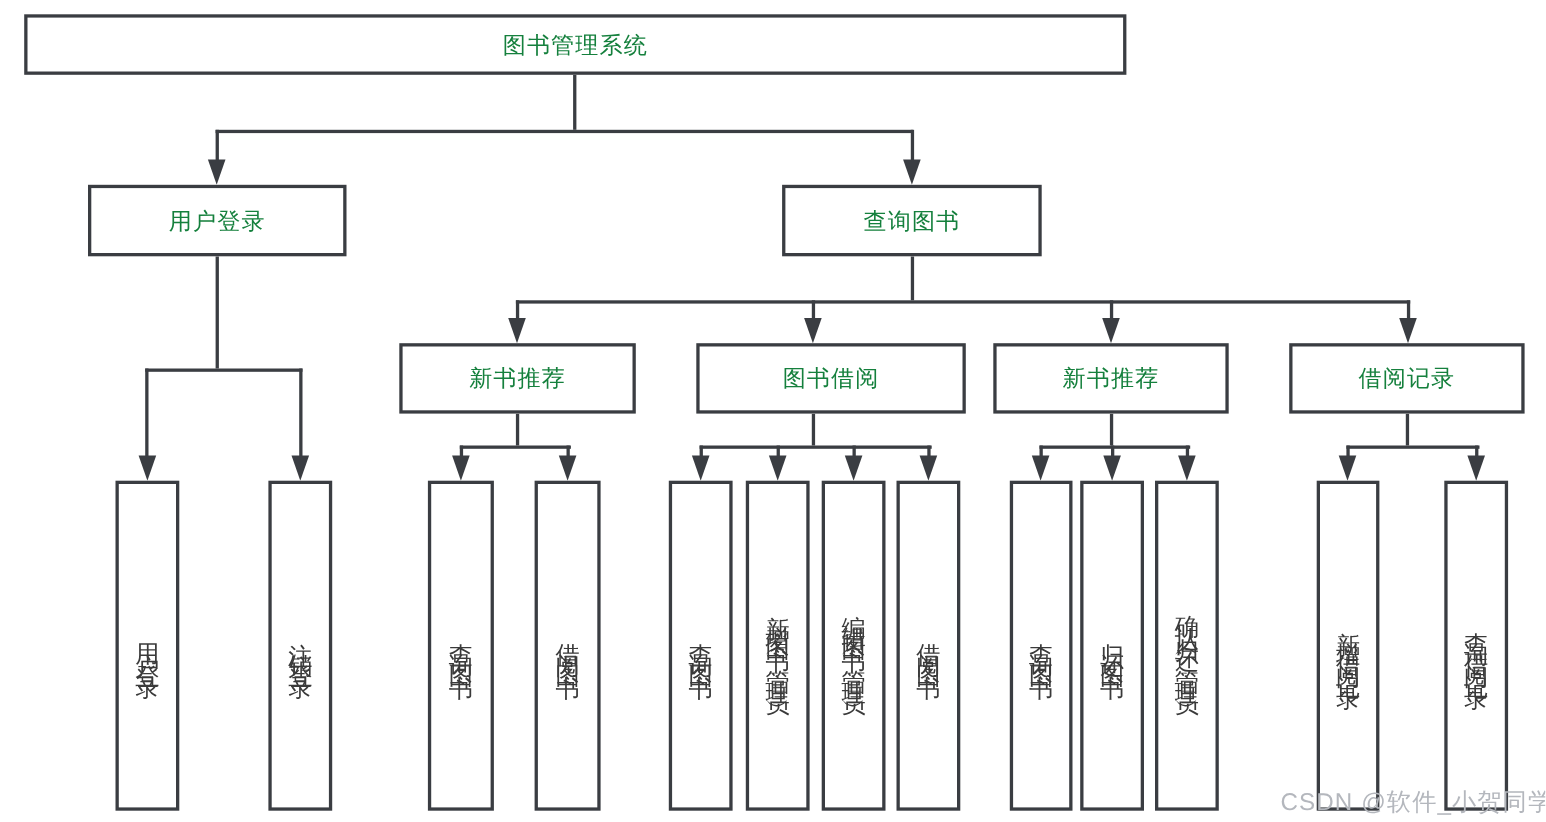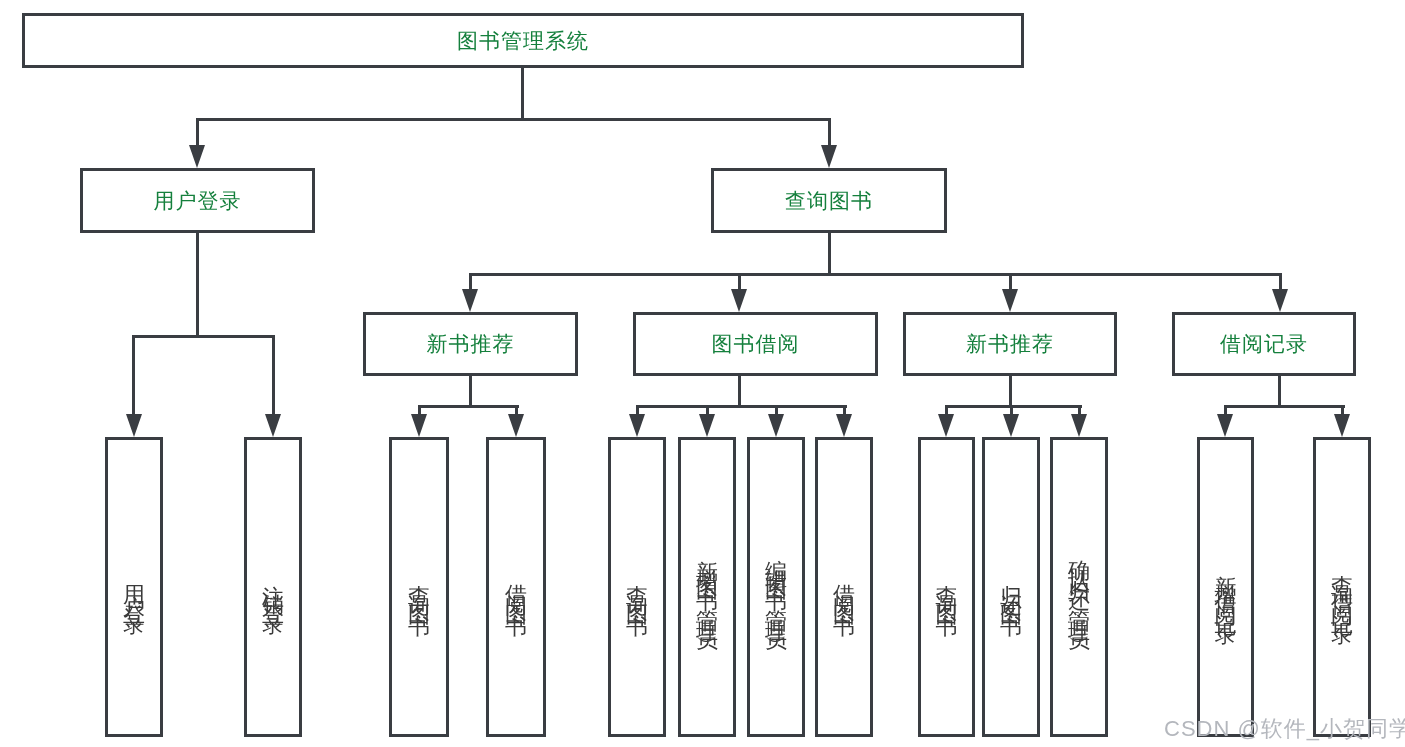--- a/index.html
+++ b/index.html
@@ -109,21 +109,21 @@
 
   <div class="node" style="left:363px;top:312px;width:215px;height:64px">
     <span>新书推荐</span>
   </div>
   <div class="node" style="left:633px;top:312px;width:245px;height:64px">
     <span>图书借阅</span>
   </div>
   <div class="node" style="left:903px;top:312px;width:214px;height:64px">
     <span>新书推荐</span>
   </div>
-  <div class="node" style="left:1172px;top:312px;width:184px;height:64px">
+  <div class="node" style="left:1172px;top:312px;width:214px;height:64px">
     <span>借阅记录</span>
   </div>
 
   <div class="vnode" style="left:105px;top:437px;width:58px;height:300px">
     <span>用户登录</span>
   </div>
   <div class="vnode" style="left:244px;top:437px;width:58px;height:300px">
     <span>注销登录</span>
   </div>
 

